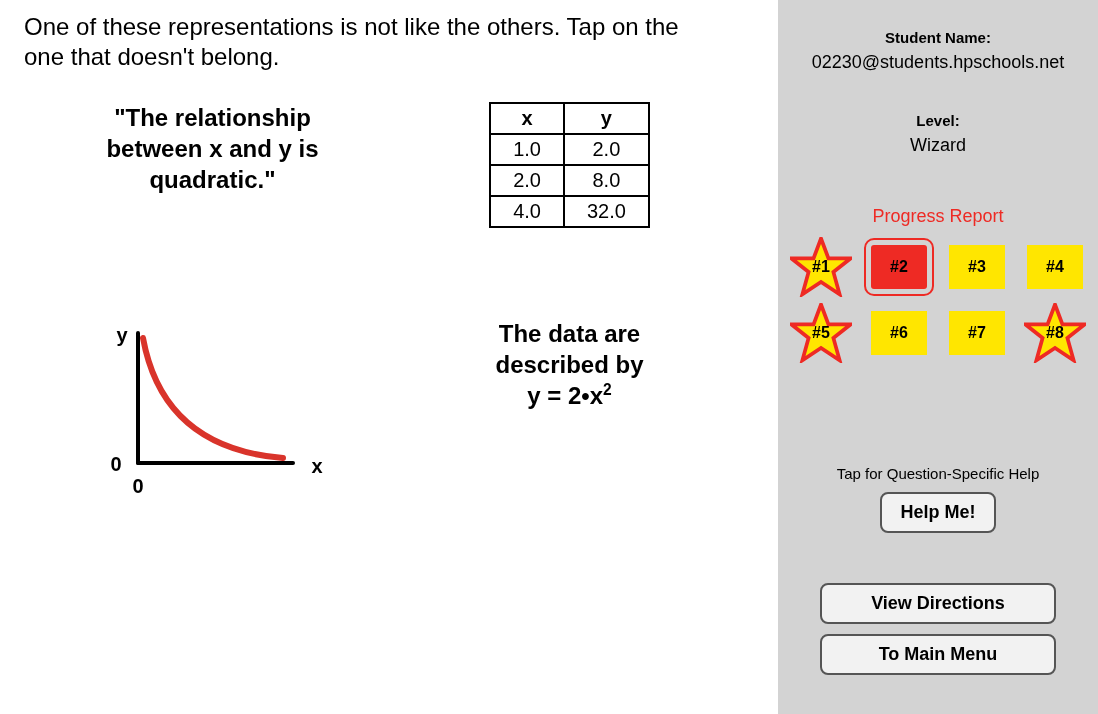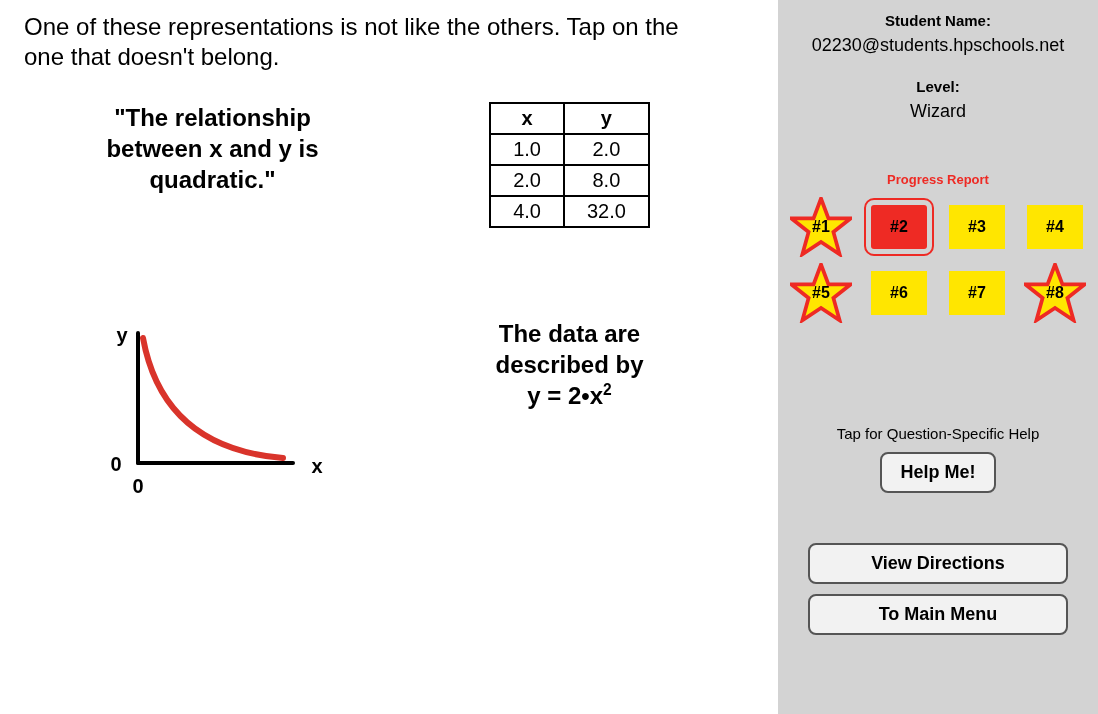--- a/index.html
+++ b/index.html
@@ -32,36 +32,36 @@
   .graphbox { position: relative; width: 220px; height: 160px; margin-top: 10px;}
   .graphbox svg { width: 100%; height: 100%; display:block; }
   .axis-label { position:absolute; font-weight:700; font-size:20px; }
   .axis-label.y { top: -4px; left: 14px; }
   .axis-label.x { bottom: 10px; right: 0; }
   .axis-label.oy { bottom: 12px; left: 8px; }
   .axis-label.ox { bottom: -10px; left: 30px; }
 
   
   .sidebar { width: 320px; background: #d3d3d3; padding: 10px 10px 0 10px; display:flex; flex-direction:column; align-items:center; }
-  .side-label { font-weight:700; font-size:15px; margin-top: 2px; }
+  .side-label { font-weight:700; font-size:15px; margin-top: 19px; }
   .side-value { font-size: 18px; margin-top: 6px; }
   .level-block { margin-top: 20px; text-align:center; }
 
-  .progress-title { color:#ee2a24; font-weight:700; font-size:13px; margin-top: 50px; }
+  .progress-title { color:#ee2a24; font-weight:400; font-size:18px; margin-top: 50px; }
 
   .progress-grid { display:grid; grid-template-columns: repeat(4, 1fr); gap: 22px 22px; margin-top: 18px; width: 290px; }
   .prog-item { width: 56px; height: 44px; display:flex; align-items:center; justify-content:center; font-weight:700; font-size:16px; background:#ffe600; position:relative; }
   .prog-item.current { background:#ee2a24; outline: 2px solid #ee2a24; outline-offset: 5px; border-radius: 3px; }
   .prog-item.star { background:transparent; }
   .prog-item.star svg { position:absolute; top:50%; left:50%; transform:translate(-50%,-50%); }
   .prog-item.star span { position:relative; z-index:1; }
 
   .help-hint { font-size: 15px; margin-top: 110px; text-align:center; }
   .btn { margin-top: 10px; background:#f2f2f2; border:2px solid #555; padding: 8px 18px; font-size:18px; font-weight:700; cursor:pointer; border-radius:8px; }
-  .btn.wide { width: 260px; text-align:center; }
+  .btn.wide { width: 236px; text-align:center; }
   .spacer-xl { margin-top: 50px; }
 </style>
 </head>
 <body>
 
 <div class="main">
   <div class="question">One of these representations is not like the others. Tap on the one that doesn't belong.</div>
 
   <div class="reps">
 

